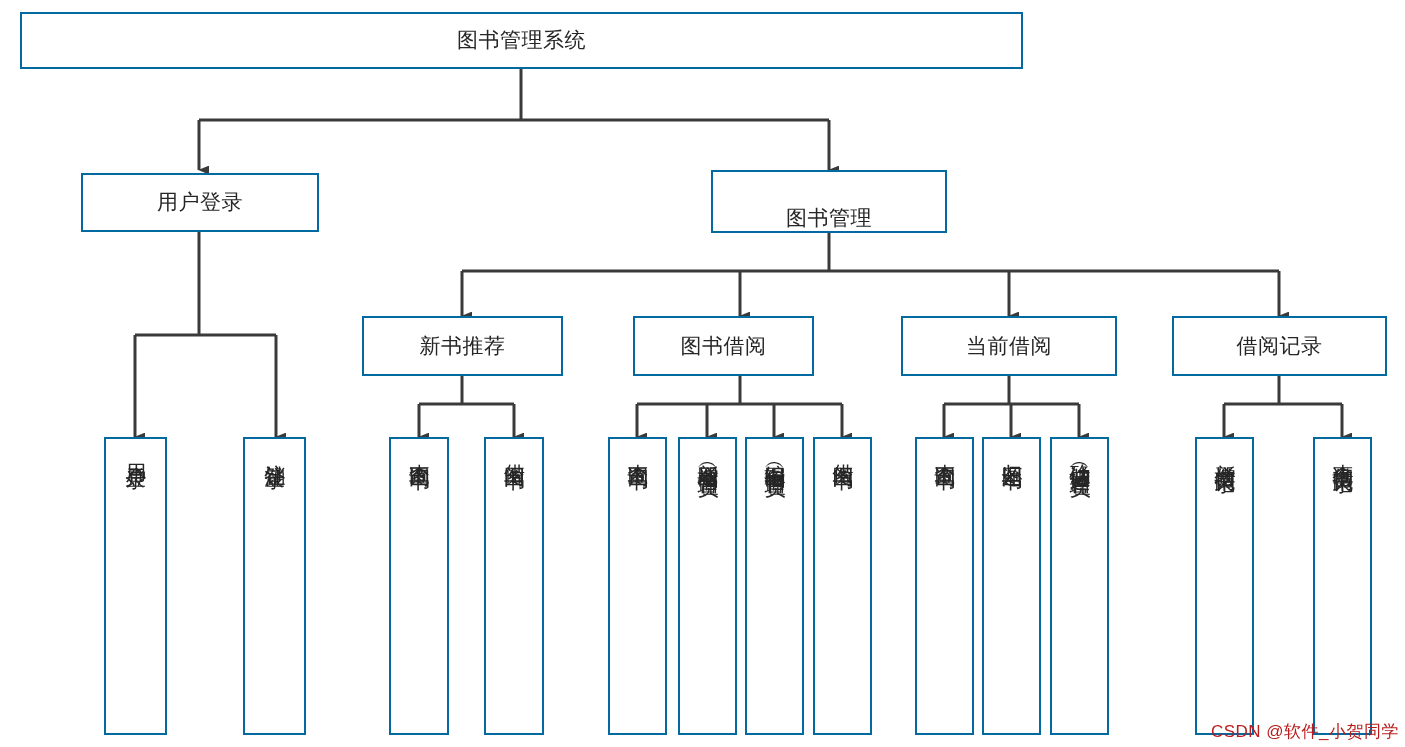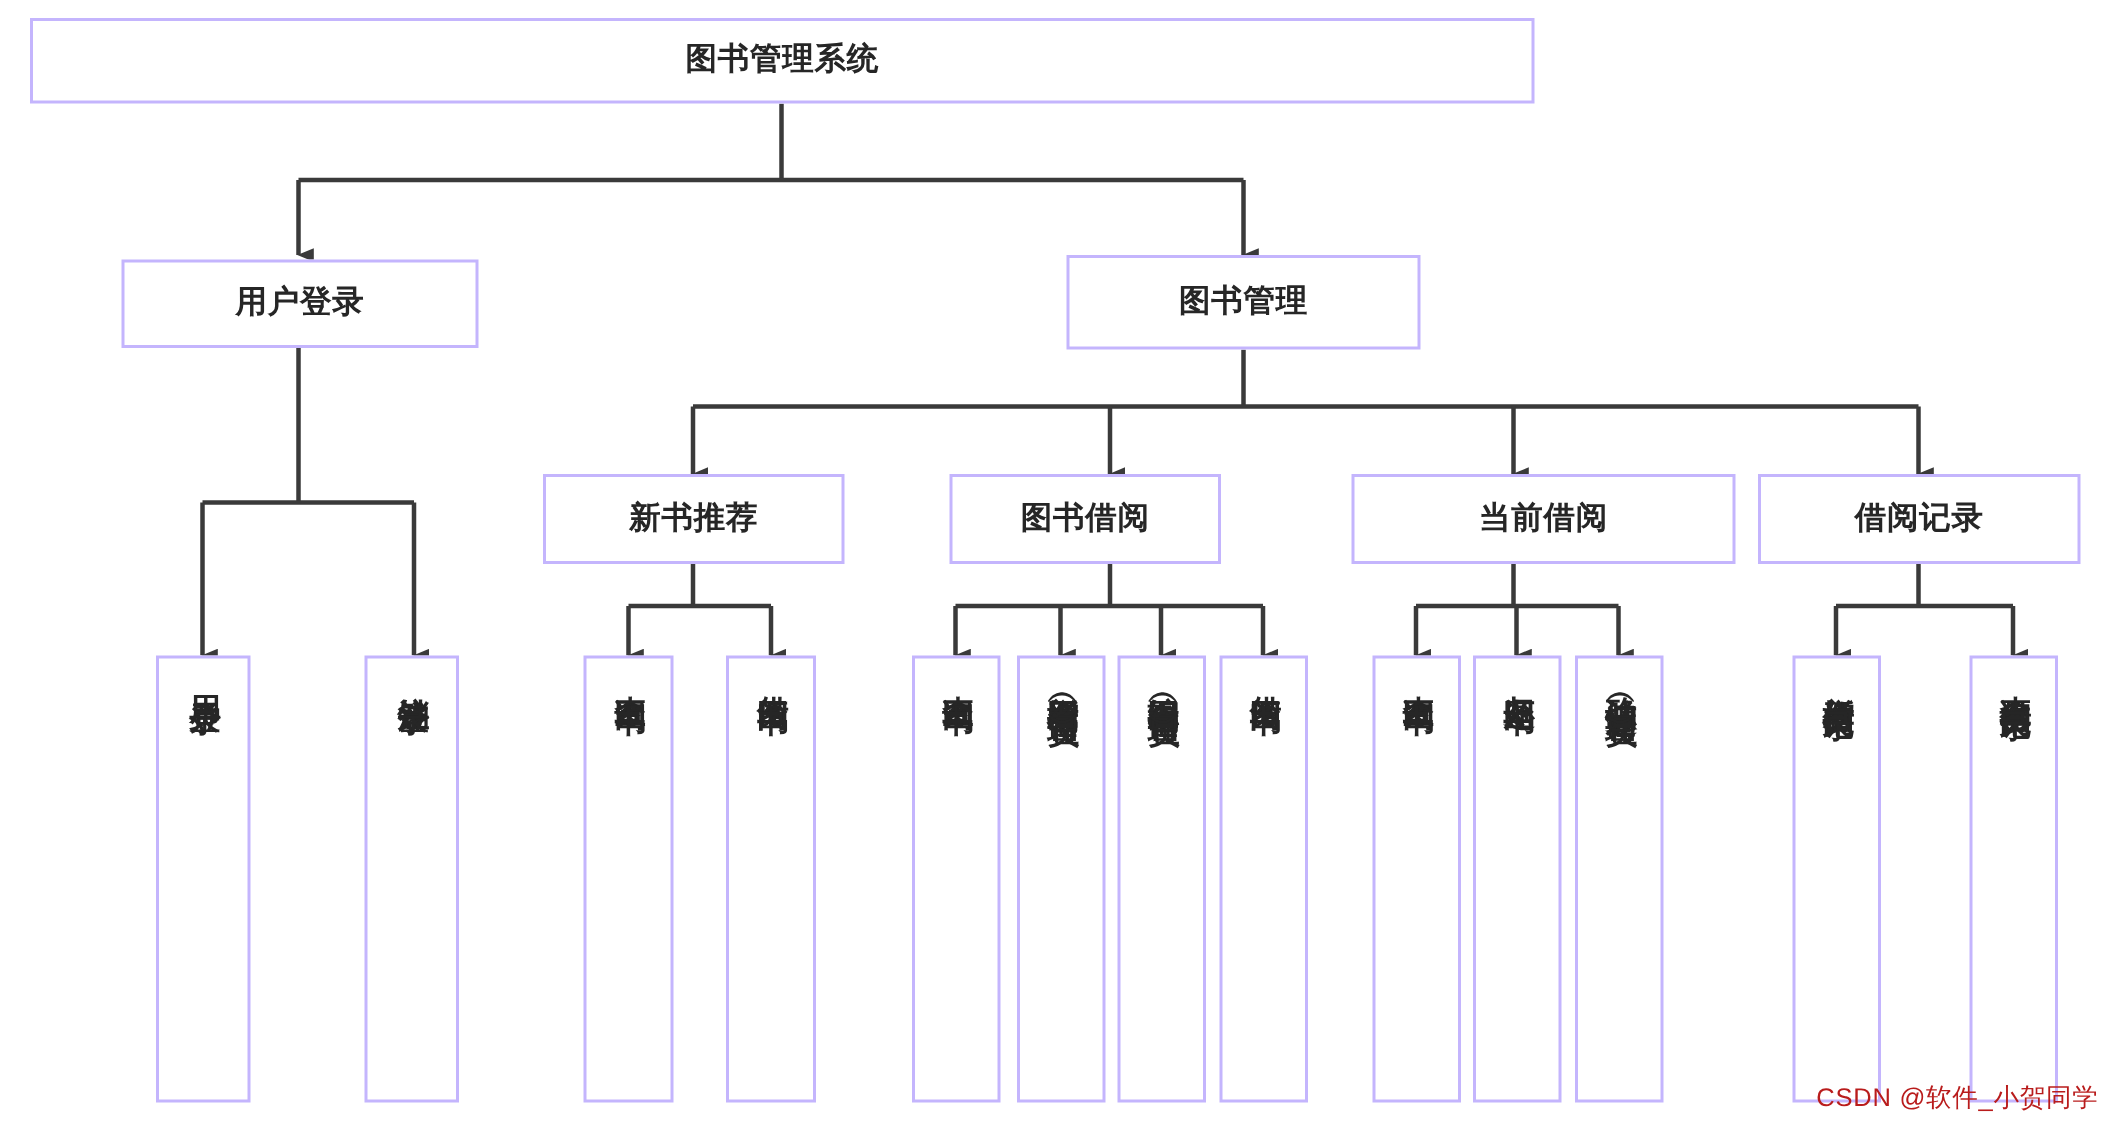--- a/index.html
+++ b/index.html
@@ -24,28 +24,27 @@
     position: absolute;
     left: 0;
     top: 0;
     width: 1405px;
     height: 747px;
     pointer-events: none;
   }
   .node {
     position: absolute;
     box-sizing: border-box;
-    border: 2px solid #c4b5fd;
+    border: 2px solid #0369a1;
     background: #ffffff;
     display: flex;
     align-items: center;
     justify-content: center;
     color: #262626;
     line-height: 1.18;
-    font-weight: bold;
   }
   .node.horizontal {
     font-size: 21px;
     letter-spacing: 0.5px;
   }
   .node.vertical {
     font-size: 21px;
     padding-top: 8px;
     align-items: flex-start;
     justify-content: center;
@@ -123,31 +122,31 @@
     </g>
   </svg>
 
   <div class="node horizontal" style="left:20px; top:12px; width:1003px; height:57px;">
     <span>图书管理系统</span>
   </div>
 
   <div class="node horizontal" style="left:81px; top:173px; width:238px; height:59px;">
     <span>用户登录</span>
   </div>
-  <div class="node horizontal" style="left:711px; top:170px; width:236px; height:63px;">
+  <div class="node horizontal" style="left:711px; top:170px; width:236px; height:63px;align-items:flex-end;">
     <span>图书管理</span>
   </div>
 
   <div class="node horizontal" style="left:362px; top:316px; width:201px; height:60px;">
     <span>新书推荐</span>
   </div>
   <div class="node horizontal" style="left:633px; top:316px; width:181px; height:60px;justify-content:center;">
     <span>图书借阅</span>
   </div>
-  <div class="node horizontal" style="left:901px; top:316px; width:256px; height:60px;">
+  <div class="node horizontal" style="left:901px; top:316px; width:216px; height:60px;">
     <span>当前借阅</span>
   </div>
   <div class="node horizontal" style="left:1172px; top:316px; width:215px; height:60px;">
     <span>借阅记录</span>
   </div>
 
   <div class="node vertical" style="left:104px; top:437px; width:63px; height:298px;">
     <span class="vtext">用户登录</span>
   </div>
   <div class="node vertical" style="left:243px; top:437px; width:63px; height:298px;">

